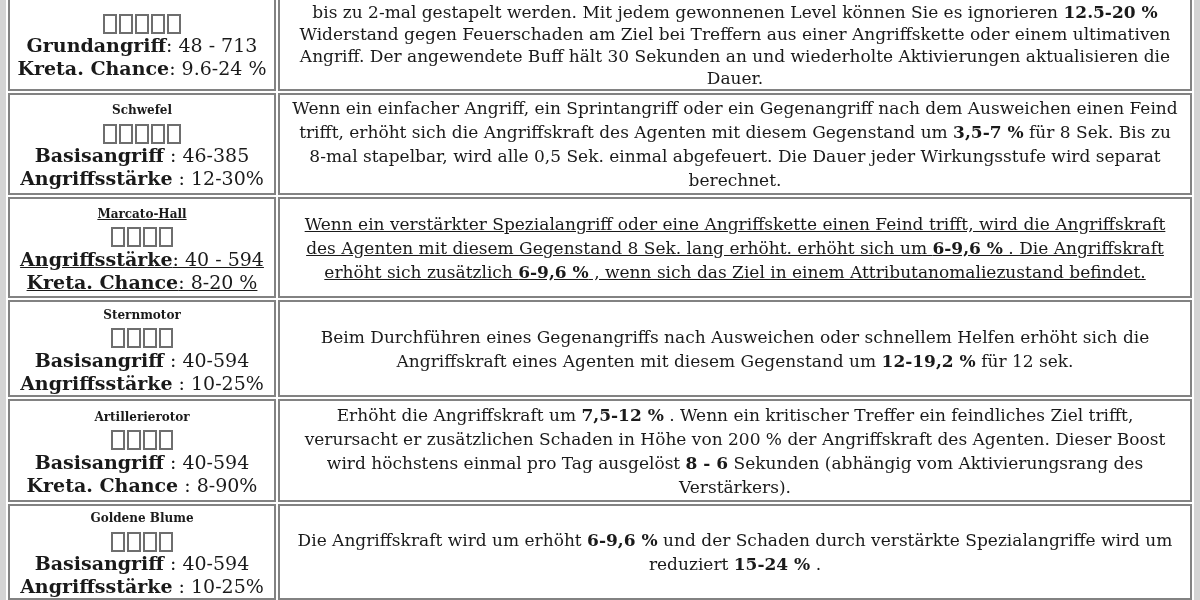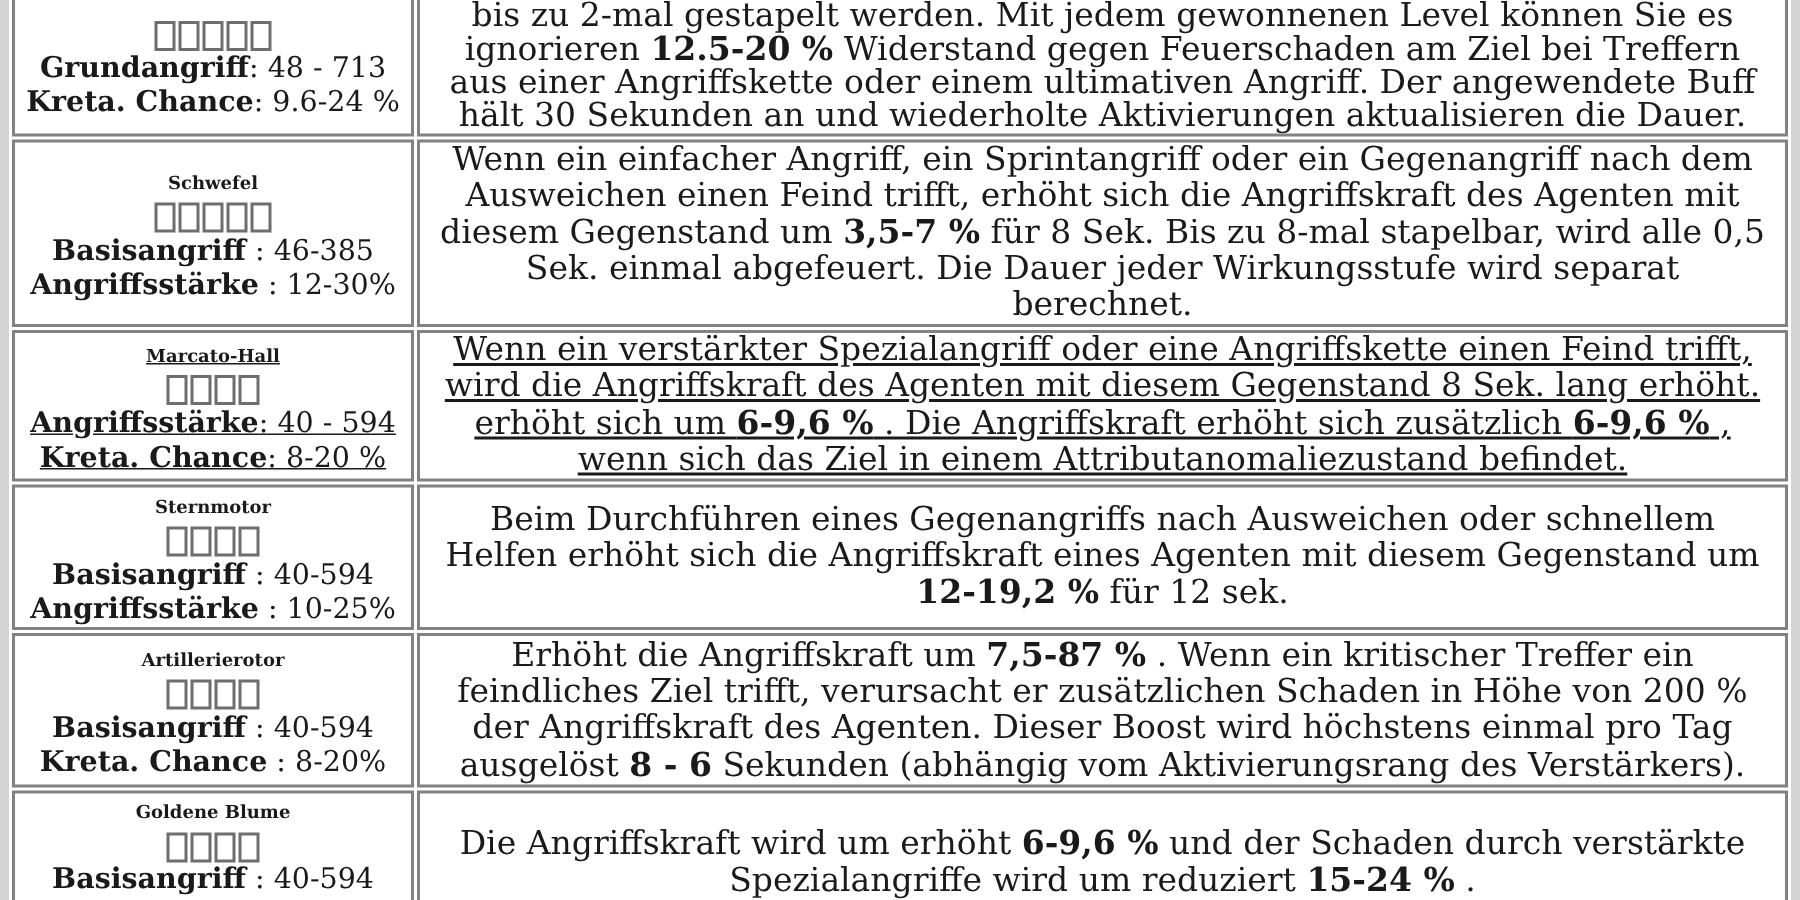--- a/index.html
+++ b/index.html
@@ -63,21 +63,21 @@
     margin: 0 1px;
     vertical-align: middle;
     background: #ffffff;
   }
   .stat-line {
     font-size: 19px;
     line-height: 23px;
   }
   .stat-label { font-weight: bold; }
   .desc {
-    font-size: 22px;
+    font-size: 17px;
     line-height: 24px;
   }
   .desc b { font-weight: bold; }
   tr.row1 td { height: 89px; }
   tr.row1 .desc { line-height: 22px; }
   tr.row2 td { height: 98px; }
   tr.row3 td { height: 97px; text-decoration: underline; }
   tr.row4 td { height: 93px; }
   tr.row5 td { height: 99px; text-align: center; }
   tr.row6 td { height: 82px; }
@@ -143,25 +143,25 @@
       <div class="desc">Beim Durchführen eines Gegenangriffs nach Ausweichen oder schnellem Helfen erhöht sich die Angriffskraft eines Agenten mit diesem Gegenstand um <b>12-19,2 %</b> für 12 sek.</div>
     </td>
   </tr>
 
   <tr class="row5">
     <td class="cell-left">
       <div class="item-name">Artillerierotor</div>
       <div class="rarity-row"><span class="rarity-box"></span><span class="rarity-box"></span><span class="rarity-box"></span><span class="rarity-box"></span></div>
       <div class="stats">
               <div class="stat-line"><span class="stat-label">Basisangriff</span><span> : 40-594</span></div>
-              <div class="stat-line"><span class="stat-label">Kreta. Chance</span><span> : 8-20%</span></div>
+              <div class="stat-line"><span class="stat-label">Kreta. Chance</span><span> : 8-90%</span></div>
             </div>
     </td>
     <td class="cell-right">
-      <div class="desc">Erhöht die Angriffskraft um <b>7,5-87 %</b> . Wenn ein kritischer Treffer ein feindliches Ziel trifft, verursacht er zusätzlichen Schaden in Höhe von 200 % der Angriffskraft des Agenten. Dieser Boost wird höchstens einmal pro Tag ausgelöst <b>8 - 6</b> Sekunden (abhängig vom Aktivierungsrang des Verstärkers).</div>
+      <div class="desc">Erhöht die Angriffskraft um <b>7,5-12 %</b> . Wenn ein kritischer Treffer ein feindliches Ziel trifft, verursacht er zusätzlichen Schaden in Höhe von 200 % der Angriffskraft des Agenten. Dieser Boost wird höchstens einmal pro Tag ausgelöst <b>8 - 6</b> Sekunden (abhängig vom Aktivierungsrang des Verstärkers).</div>
     </td>
   </tr>
 
   <tr class="row6">
     <td class="cell-left">
       <div class="item-name">Goldene Blume</div>
       <div class="rarity-row"><span class="rarity-box"></span><span class="rarity-box"></span><span class="rarity-box"></span><span class="rarity-box"></span></div>
       <div class="stats">
               <div class="stat-line"><span class="stat-label">Basisangriff</span><span> : 40-594</span></div>
               <div class="stat-line"><span class="stat-label">Angriffsstärke</span><span> : 10-25%</span></div>

